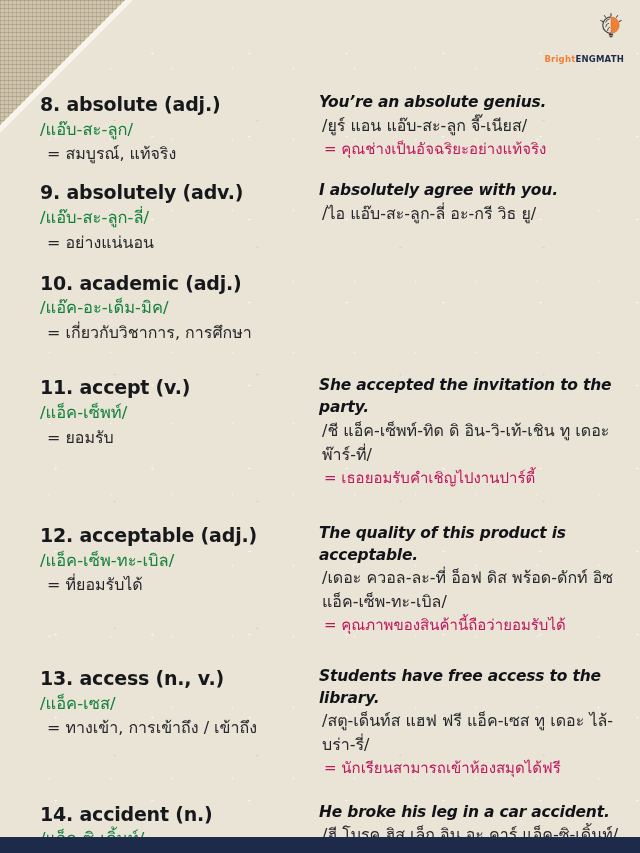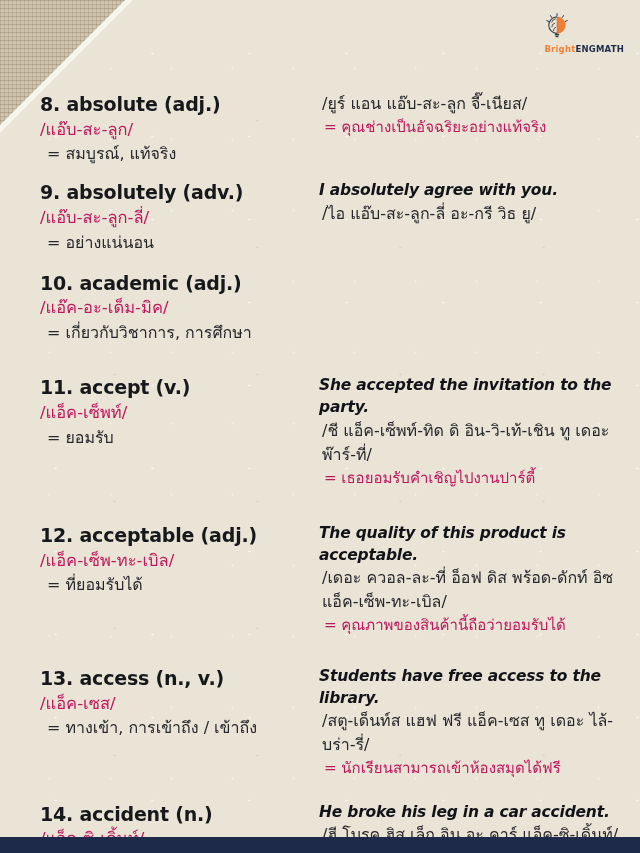--- a/index.html
+++ b/index.html
@@ -27,39 +27,39 @@
     clip-path:polygon(0 0,100% 0,0 100%);
     background-color:#CEC2AA;
     background-image:
       repeating-linear-gradient(0deg, rgba(116,101,76,.28) 0 1px, transparent 1px 4px),
       repeating-linear-gradient(90deg, rgba(116,101,76,.20) 0 1px, transparent 1px 4px),
       repeating-linear-gradient(0deg, rgba(255,255,255,.12) 0 2px, transparent 2px 8px);
   }
   
   .logo{
     position:absolute;top:13px;right:16px;z-index:3;
-    display:flex;flex-direction:column;align-items:flex-start;gap:2px;
+    display:flex;flex-direction:column;align-items:flex-end;gap:12px;
   }
   .logo-text{font-size:8.5px;font-weight:bold;letter-spacing:.2px;line-height:1;}
   .logo-text .bright{color:#F08036;}
   .logo-text .engmath{color:#1E2A4A;}
   
   .content{
     position:relative;z-index:2;
     padding:92px 12px 0 40px;
     display:flex;flex-direction:column;
   }
   .entry{display:grid;grid-template-columns:246px 1fr;column-gap:2px;gap:33px;}
   .mb14{margin-bottom:14px}.mb16{margin-bottom:16px}.mb30{margin-bottom:30px}
   .mb34{margin-bottom:34px}.mb20{margin-bottom:29px}.mb22{margin-bottom:22px}
   .headword{
     font-size:19px;font-weight:bold;color:#17181C;line-height:1.35;
     letter-spacing:-.2px;
   }
-  .phonetic{font-size:16.5px;color:#be185d;line-height:1.5;}
+  .phonetic{font-size:16.5px;color:#15803d;line-height:1.5;}
   .meaning{font-size:16px;color:#26272B;line-height:1.5;padding-left:7px;}
   .example{
     font-size:15.5px;font-weight:bold;font-style:italic;color:#121319;
     line-height:1.4;letter-spacing:-.2px;
   }
   .ex-phonetic{font-size:16px;color:#26272B;line-height:1.5;padding-left:3px;}
   .ex-meaning{font-size:15px;color:#be185d;line-height:1.5;padding-left:5px;}
   
   .footer-bar{
     position:absolute;left:0;bottom:0;width:100%;height:16px;
@@ -98,20 +98,21 @@
 
 <div class="content">
 
   <div class="entry mb14">
     <div>
       <div class="headword">8. absolute (adj.)</div>
       <div class="phonetic">/แอ๊บ-สะ-ลูก/</div>
       <div class="meaning">= สมบูรณ์, แท้จริง</div>
     </div>
     <div>
+      <div class="example">You’re an absolute genius.</div>
       <div class="ex-phonetic">/ยูร์ แอน แอ๊บ-สะ-ลูก จี๊-เนียส/</div>
       <div class="ex-meaning">= คุณช่างเป็นอัจฉริยะอย่างแท้จริง</div>
     </div>
   </div>
 
   <div class="entry mb16">
     <div>
       <div class="headword">9. absolutely (adv.)</div>
       <div class="phonetic">/แอ๊บ-สะ-ลูก-ลี่/</div>
       <div class="meaning">= อย่างแน่นอน</div>

